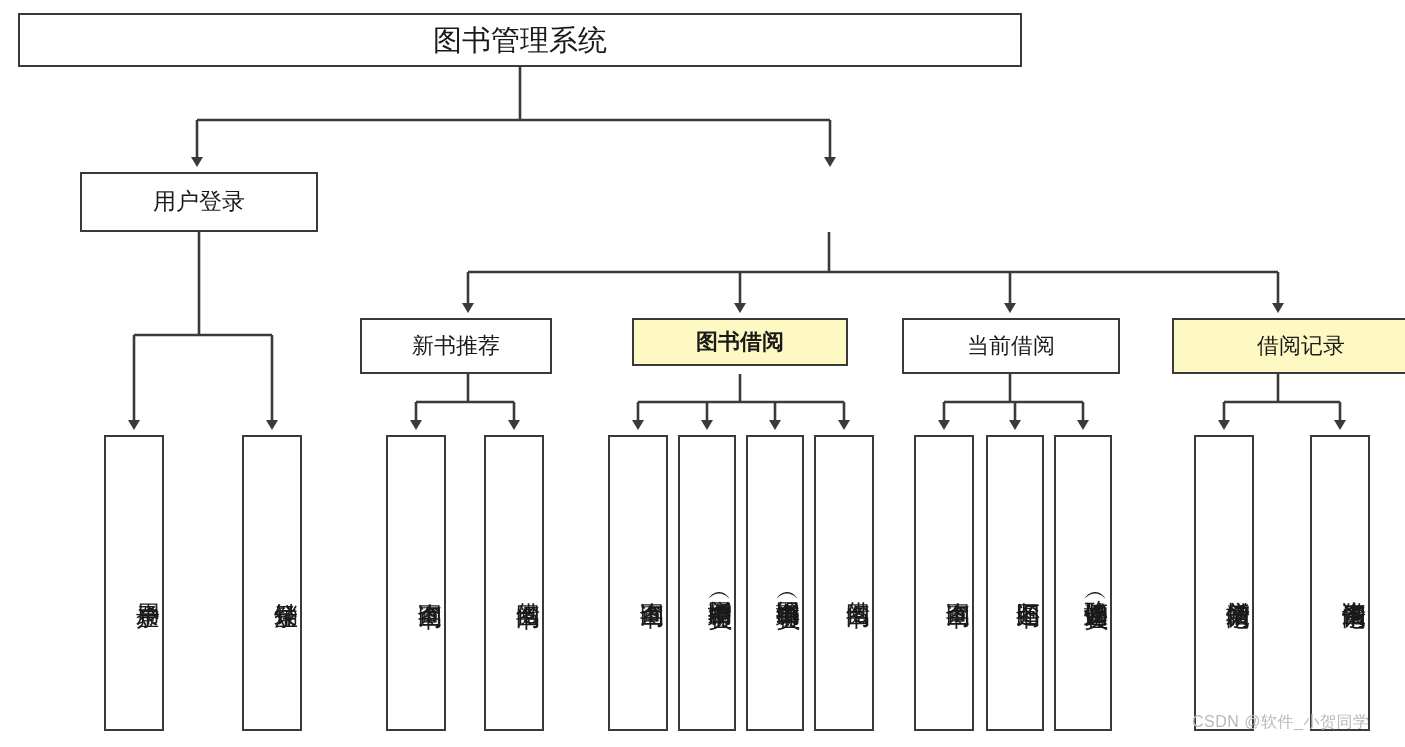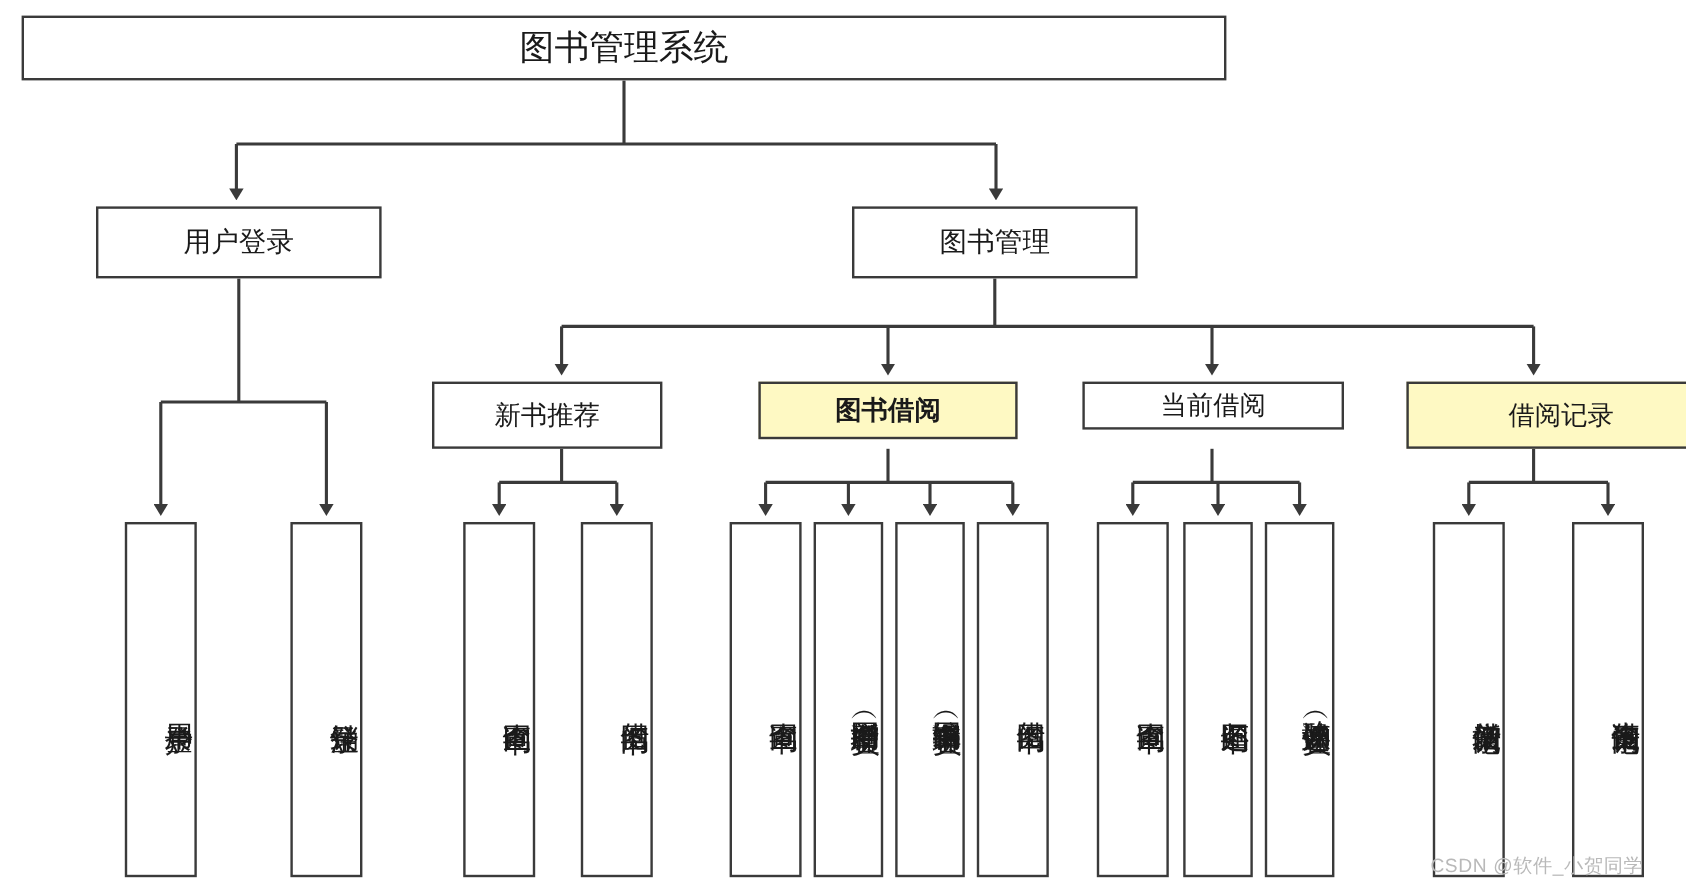--- a/index.html
+++ b/index.html
@@ -126,31 +126,28 @@
     </g>
   </svg>
 
   <div class="node root" id="node-root" style="left: 18px; top: 13px; width: 1004px; height: 54px; border-color: rgb(58, 58, 58); background: rgb(255, 255, 255); color: rgb(26, 26, 26);">
     <span>图书管理系统</span>
   </div>
 
   <div class="node lvl1" style="left: 80px; top: 172px; width: 238px; height: 60px; border-color: rgb(58, 58, 58); background: rgb(255, 255, 255); color: rgb(26, 26, 26);">
     <span>用户登录</span>
   </div>
-  <div class="node lvl1" style="left: 710px; top: 172px; width: 238px; height: 60px; border-color: rgb(58, 58, 58); background: rgb(255, 255, 255); color: rgb(26, 26, 26);">
-    <span>图书管理</span>
-  </div>
 
   <div class="node lvl2" style="left: 360px; top: 318px; width: 192px; height: 56px; border-color: rgb(58, 58, 58); background: rgb(255, 255, 255); color: rgb(26, 26, 26);">
     <span>新书推荐</span>
   </div>
   <div class="node lvl2" style="left: 632px; top: 318px; width: 216px; height: 48px; border-color: rgb(58, 58, 58); background: #fef9c3; color: rgb(26, 26, 26); font-weight: bold;">
     <span>图书借阅</span>
   </div>
-  <div class="node lvl2" style="left: 902px; top: 318px; width: 218px; height: 40px; border-color: rgb(58, 58, 58); background: rgb(255, 255, 255); color: rgb(26, 26, 26); text-align: right;">
+  <div class="node lvl2" style="left: 902px; top: 318px; width: 218px; height: 56px; border-color: rgb(58, 58, 58); background: rgb(255, 255, 255); color: rgb(26, 26, 26); text-align: right;">
     <span>当前借阅</span>
   </div>
   <div class="node lvl2" style="left: 1172px; top: 318px; width: 258px; height: 56px; border-color: rgb(58, 58, 58); background: #fef9c3; color: rgb(26, 26, 26);">
     <span>借阅记录</span>
   </div>
 
   <div class="node leaf" style="left: 104px; top: 435px; width: 60px; height: 296px; border-color: rgb(58, 58, 58); background: rgb(255, 255, 255); color: rgb(26, 26, 26);">
     <span class="leaf-label">用户登录</span>
   </div>
   <div class="node leaf" style="left: 242px; top: 435px; width: 60px; height: 296px; border-color: rgb(58, 58, 58); background: rgb(255, 255, 255); color: rgb(26, 26, 26);">

